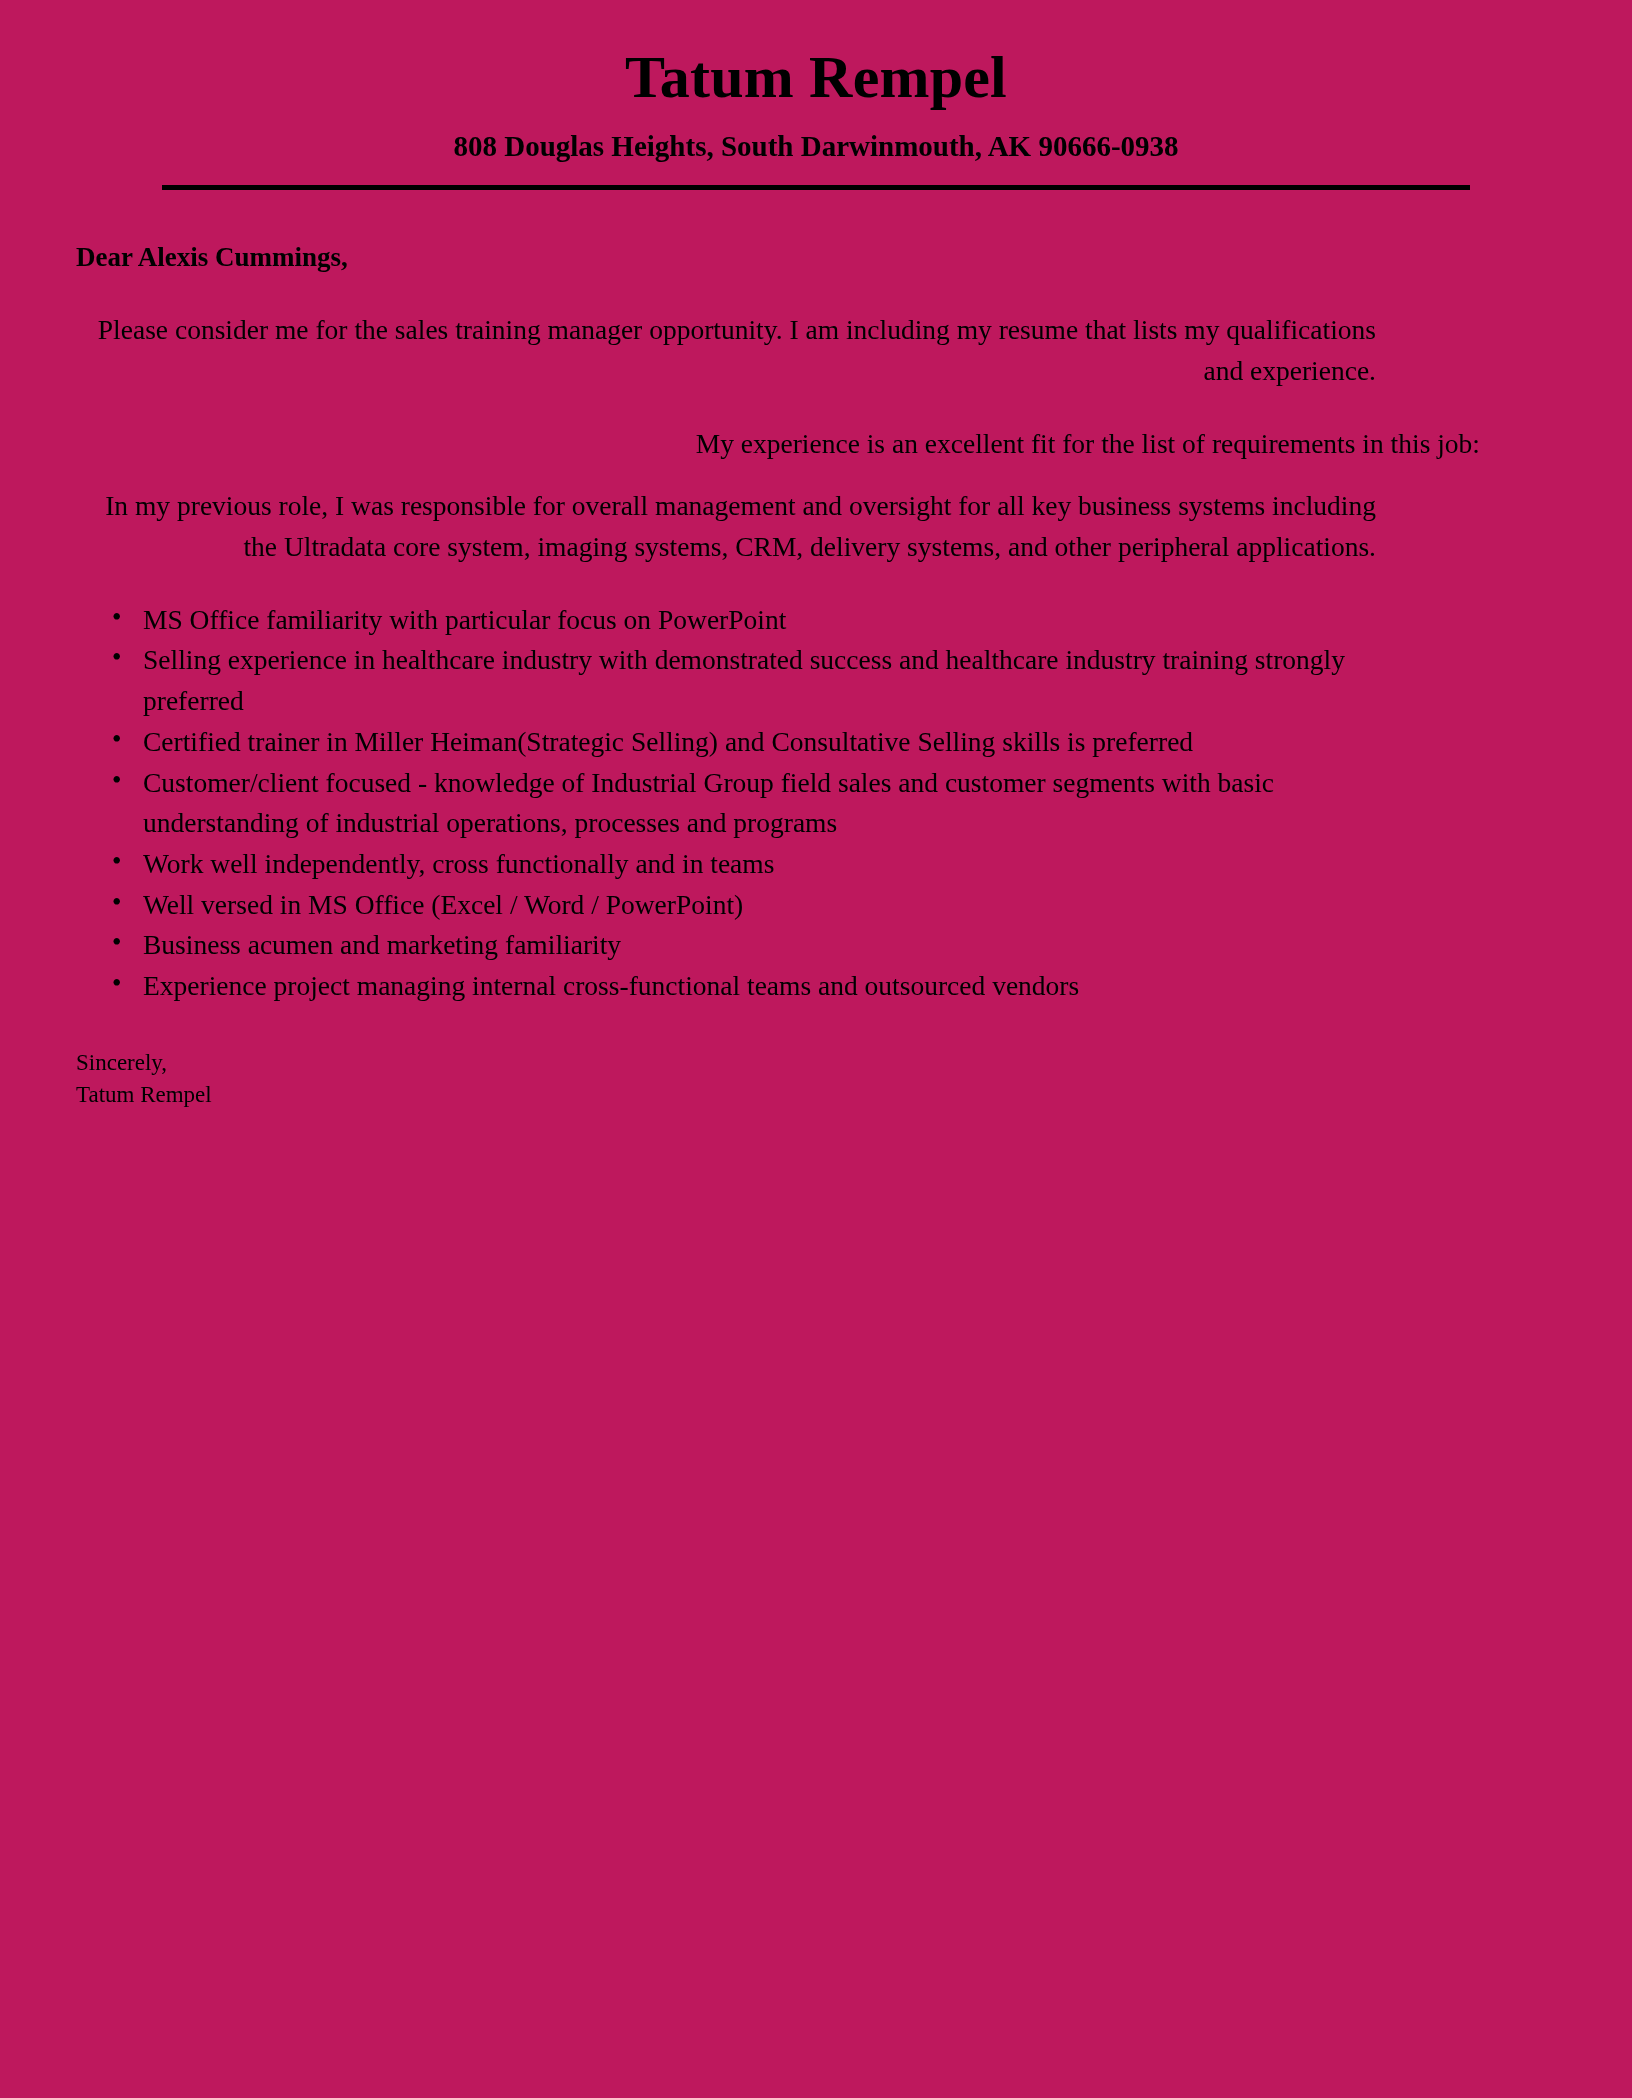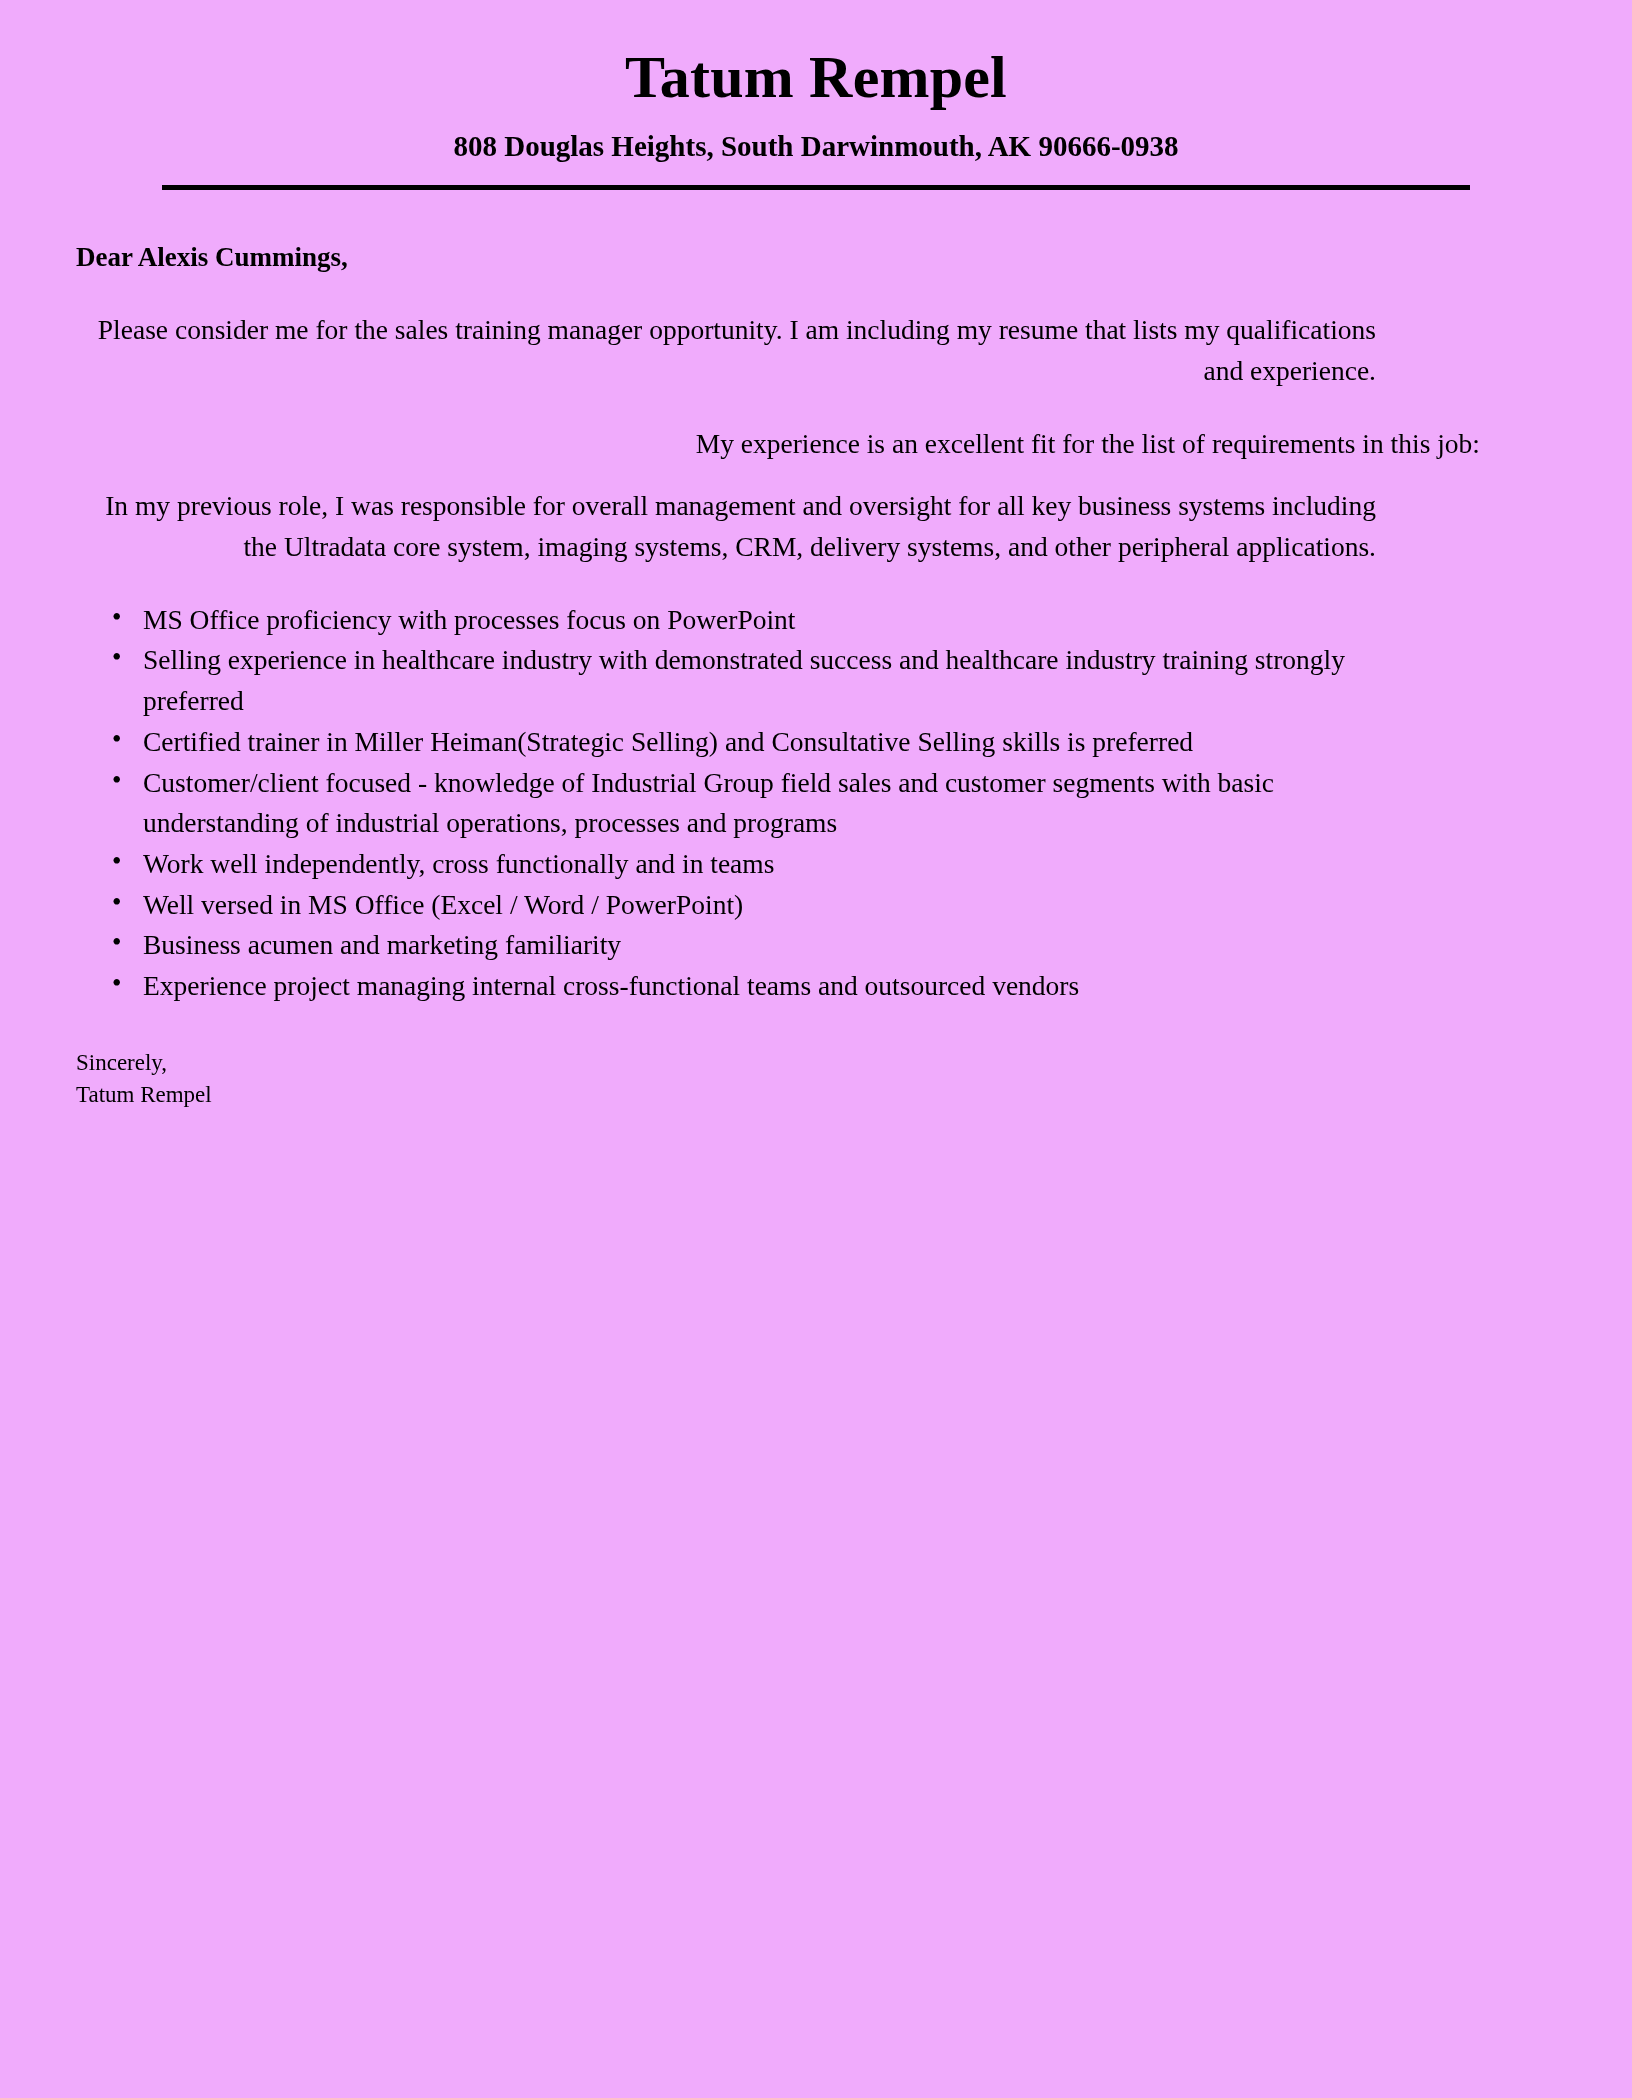--- a/index.html
+++ b/index.html
@@ -13,21 +13,21 @@
     font-family: "Liberation Serif", "DejaVu Serif", serif;
     color: #000000;
     -webkit-font-smoothing: antialiased;
   }
 
   .page {
     position: relative;
     width: 1632px;
     height: 2098px;
     box-sizing: border-box;
-    background: #f0abfc;
+    background: #be185d;
     overflow: hidden;
   }
 
   
   .letter-header {
     padding-top: 44px;
   }
   .applicant-name {
     text-align: center;
     font-size: 60px;
@@ -126,21 +126,21 @@
 
     <p class="paragraph intro-para">Please consider me for the sales training manager opportunity. I am including my resume that lists my qualifications and experience.</p>
 
     <p class="paragraph list-lead">My experience is an excellent fit for the list of requirements in this job:</p>
 
     <p class="paragraph intro-para">In my previous role, I was responsible for overall management and oversight for all key business systems including the Ultradata core system, imaging systems, CRM, delivery systems, and other peripheral applications.</p>
 
     <ul class="requirements-list">
       <li>
         <span class="bullet-marker">•</span>
-        <span>MS Office proficiency with processes focus on PowerPoint</span>
+        <span>MS Office familiarity with particular focus on PowerPoint</span>
       </li>
       <li>
         <span class="bullet-marker">•</span>
         <span>Selling experience in healthcare industry with demonstrated success and healthcare industry training strongly preferred</span>
       </li>
       <li>
         <span class="bullet-marker">•</span>
         <span>Certified trainer in Miller Heiman(Strategic Selling) and Consultative Selling skills is preferred</span>
       </li>
       <li>

